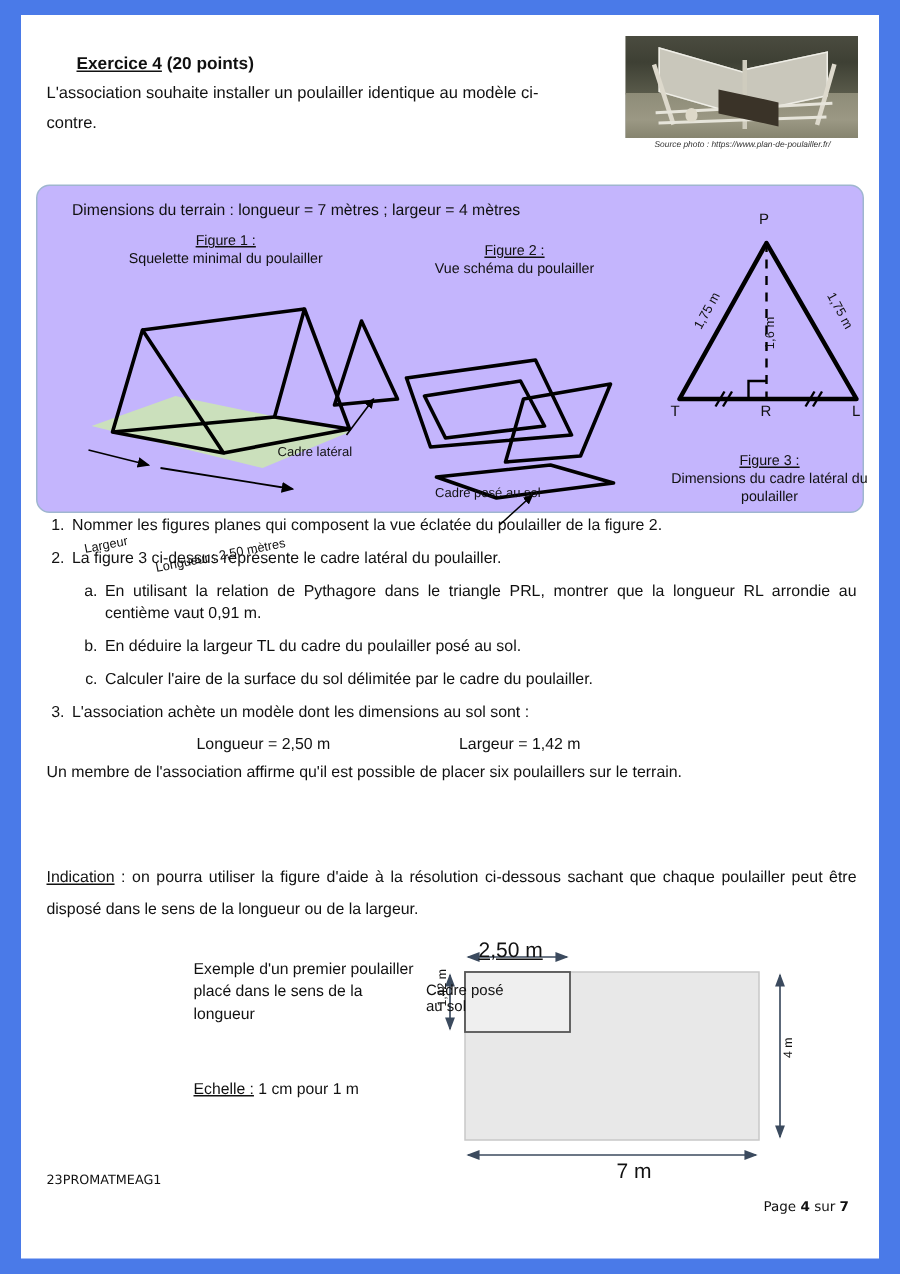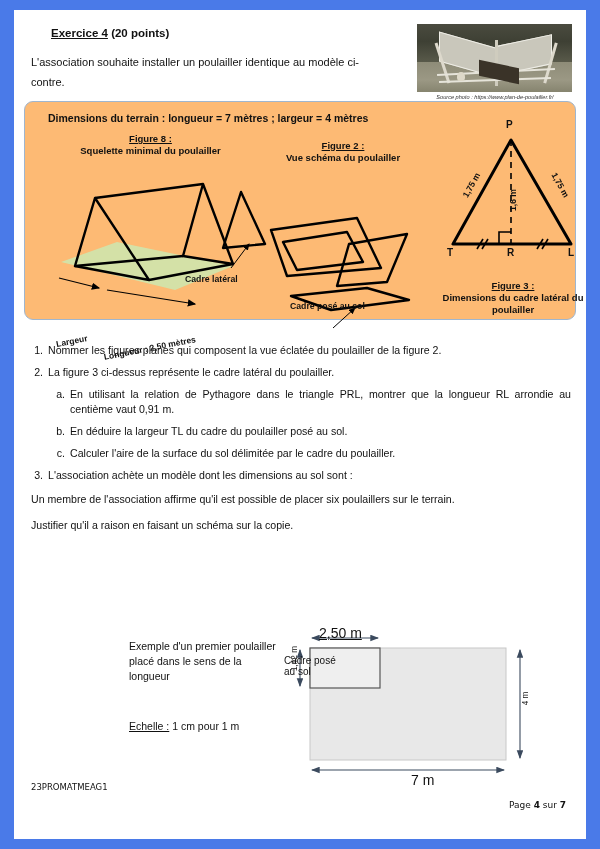--- a/index.html
+++ b/index.html
@@ -13,21 +13,21 @@
   .page {
     position:absolute;
     left:14px; top:10px;
     width:572px; height:829px;
     background:#ffffff;
   }
   .content { position:relative; width:100%; height:100%; }
 
   
   .ex-title {
-    position:absolute; left:17px; top:17px;
+    position:absolute; left:17px; top:27px;
     font-size:11.5px; font-weight:bold; color:#111;padding-left:20px;
   }
   .ex-title u { text-decoration:underline; }
   .ex-title .pts { font-weight:bold; }
   .intro {
     position:absolute; left:17px; top:42px; width:340px;
     font-size:11px; color:#111; line-height:20px;
   }
 
   
@@ -70,25 +70,24 @@
   .photo .legM { position:absolute; left:78px; top:16px; width:3px; height:46px; background:#cfccbe; }
   .photo .ramp { position:absolute; left:62px; top:40px; width:40px; height:16px; background:#3a3328; transform:skewY(12deg); }
   .photo .hen { position:absolute; left:40px; top:48px; width:8px; height:9px; background:#ded9c9; border-radius:50% 50% 40% 40%; }
   .source {
     position:absolute; left:400px; top:84px; width:162px;
     font-size:5.6px; font-style:italic; color:#333; text-align:center;
   }
 
   
   .figbox {
-    position:absolute; left:10px; top:91px;
+    position:absolute; left:10px; top:113px;
     width:552px; height:219px;
     border:1px solid #9fb6cf; border-radius:9px;
-    background:#fdba74;
-    font-weight:bold;
+    background:#c4b5fd;
   }
   .fig-caption-top {
     position:absolute; left:23px; top:10px;
     font-size:10.5px; color:#111;
   }
   .fig-label {
     position:absolute; text-align:center; font-size:9.5px; color:#111; line-height:12px;
   }
   .fig-label .u { text-decoration:underline; }
 
@@ -164,21 +163,21 @@
     <div class="ramp"></div>
     <div class="hen"></div>
   </div>
   <div class="source">Source photo : https://www.plan-de-poulailler.fr/</div>
 
   <div class="figbox">
 
     <div class="fig-caption-top">Dimensions du terrain : longueur = 7 mètres ; largeur = 4 mètres</div>
 
     <div class="fig-label" style="left:38px; top:31px; width:175px;">
-      <span class="u">Figure 8 :</span><br>
+      <span class="u">Figure 1 :</span><br>
       <span>Squelette minimal du poulailler</span>
     </div>
 
     <div class="fg" style="left:22px; top:52px;">
       <svg width="200" height="150" viewBox="0 0 200 150">
         <polygon points="14,108 70,88 186,112 128,136" fill="#cde8b0" stroke="none" opacity="0.85"></polygon>
         <g stroke="#000" stroke-width="2.4" fill="none" stroke-linejoin="round">
           <polygon points="48,44 28,112 102,126"></polygon>
           <polygon points="156,30 136,102 186,110"></polygon>
           <line x1="48" y1="44" x2="156" y2="30"></line>
@@ -275,25 +274,31 @@
     </div>
     <div class="q-row sub">
       <div class="q-num">c.</div>
       <div class="q-txt">Calculer l'aire de la surface du sol délimitée par le cadre du poulailler.</div>
     </div>
     <div class="q-row">
       <div class="q-num">3.</div>
       <div class="q-txt">L'association achète un modèle dont les dimensions au sol sont :</div>
     </div>
 
+    <div class="center-vals">
+      <span>Longueur = 2,50 m</span>
+      <span>Largeur = 1,42 m</span>
+    </div>
 
     <div class="para">Un membre de l'association affirme qu'il est possible de placer six poulaillers sur le terrain.</div>
-    <div class="para">Justifier qu'il a raison en faisant un schéma sur la copie.</div>
-  </div>
-
+  </div>
+
+  <div class="indication">
+    <u>Indication</u><span> : on pourra utiliser la figure d'aide à la résolution ci-dessous sachant que chaque poulailler peut être disposé dans le sens de la longueur ou de la largeur.</span>
+  </div>
 
   <div class="schema">
     <div class="schema-text">Exemple d'un premier poulailler placé dans le sens de la longueur</div>
     <div class="echelle">
       <u>Echelle :</u><span> 1 cm pour 1 m</span>
     </div>
 
     <div class="fg" style="left:248px; top:4px;">
       <svg width="290" height="145" viewBox="0 0 290 145">
         <defs>

